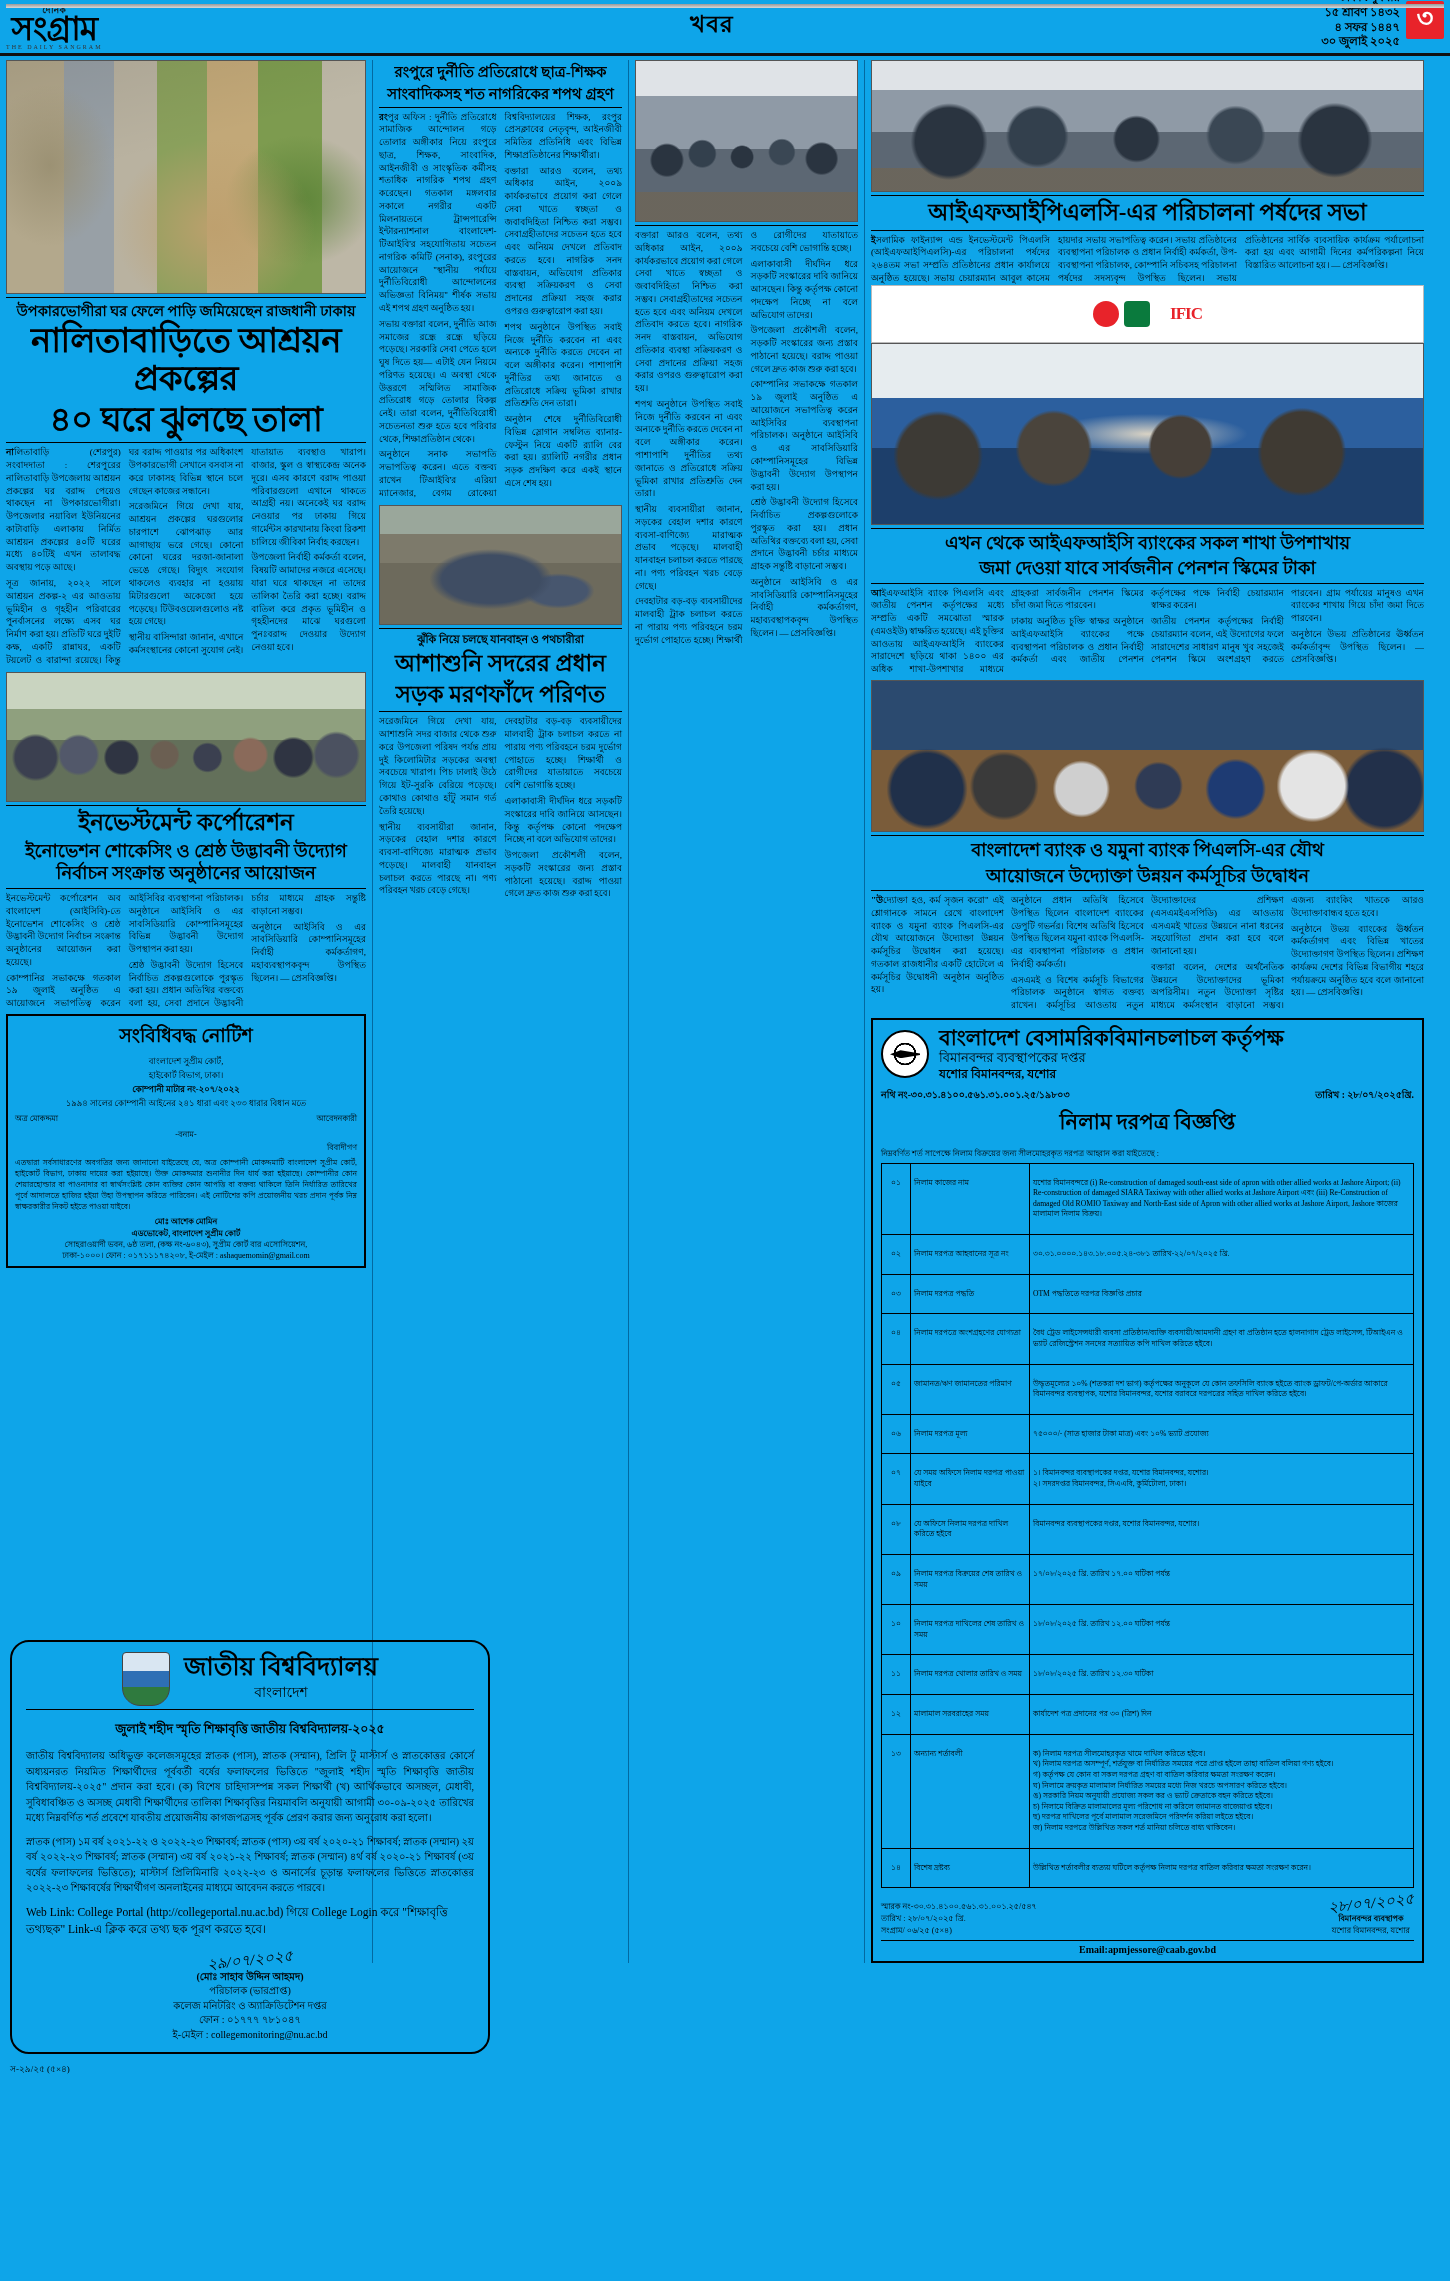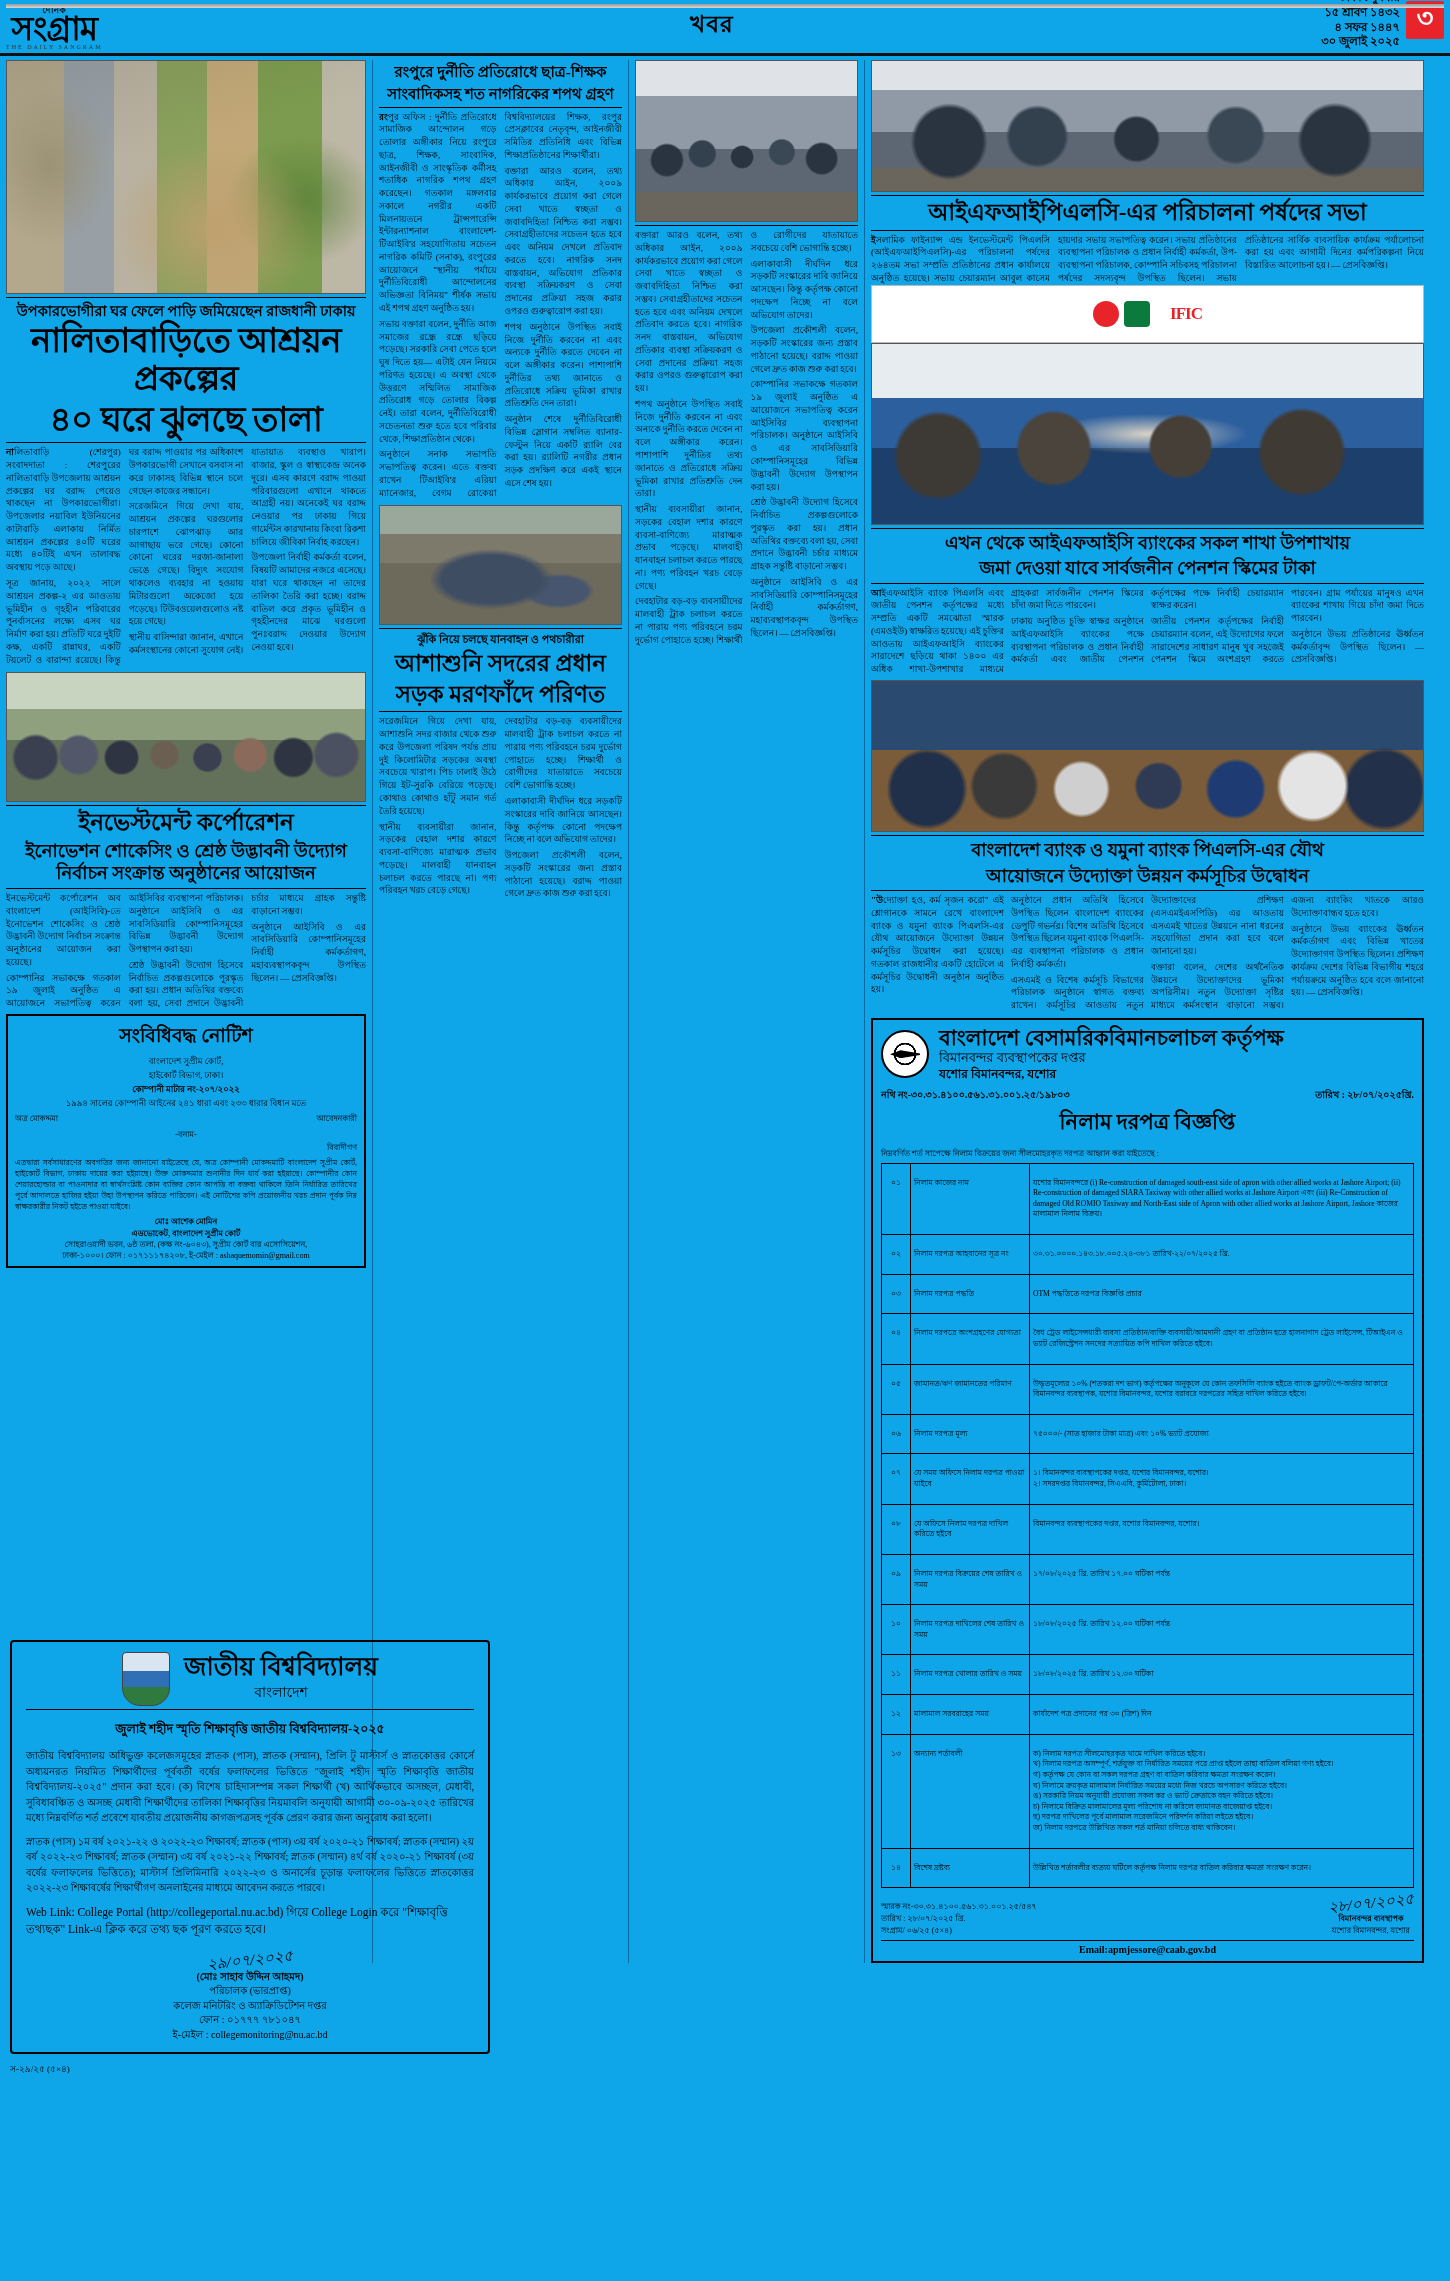--- a/index.html
+++ b/index.html
@@ -168,21 +168,21 @@
   p.bt.first:first-letter{font-weight:bold;}
 
   
   .notice-box{border:2px solid #000;padding:5px 7px;margin-top:4px;}
   .notice-title{font-size:19px;font-weight:bold;text-align:center;margin:0 0 3px;}
   .notice-sub{font-size:8.5px;text-align:center;line-height:1.4;margin:0 0 2px;}
   .notice-body{font-size:7.6px;line-height:1.45;text-align:justify;}
   .notice-sign{font-size:8px;text-align:center;line-height:1.4;margin-top:4px;}
 
   
-  .nu-box{border:2px solid #000;border-radius:4px;padding:10px 14px;margin:8px 0 0;}
+  .nu-box{border:2px solid #000;border-radius:19px;padding:10px 14px;margin:8px 0 0;}
   .nu-head{display:flex;align-items:center;gap:14px;justify-content:center;}
   .nu-crest{
     width:46px;height:52px;border:1px solid #444;border-radius:4px 4px 18px 18px;
     background:linear-gradient(to bottom,#d9e6f2 0 34%, #2e6fb5 34% 66%, #2f7a3e 66% 100%);
     flex:0 0 auto;
   }
   .nu-title{font-size:25px;font-weight:bold;text-align:center;line-height:1.1;}
   .nu-sub{font-size:14px;text-align:center;margin-top:1px;}
   .nu-scheme{font-size:12.5px;font-weight:bold;text-align:center;margin:10px 0 8px;}
   .nu-body{font-size:10px;line-height:1.55;text-align:justify;}

